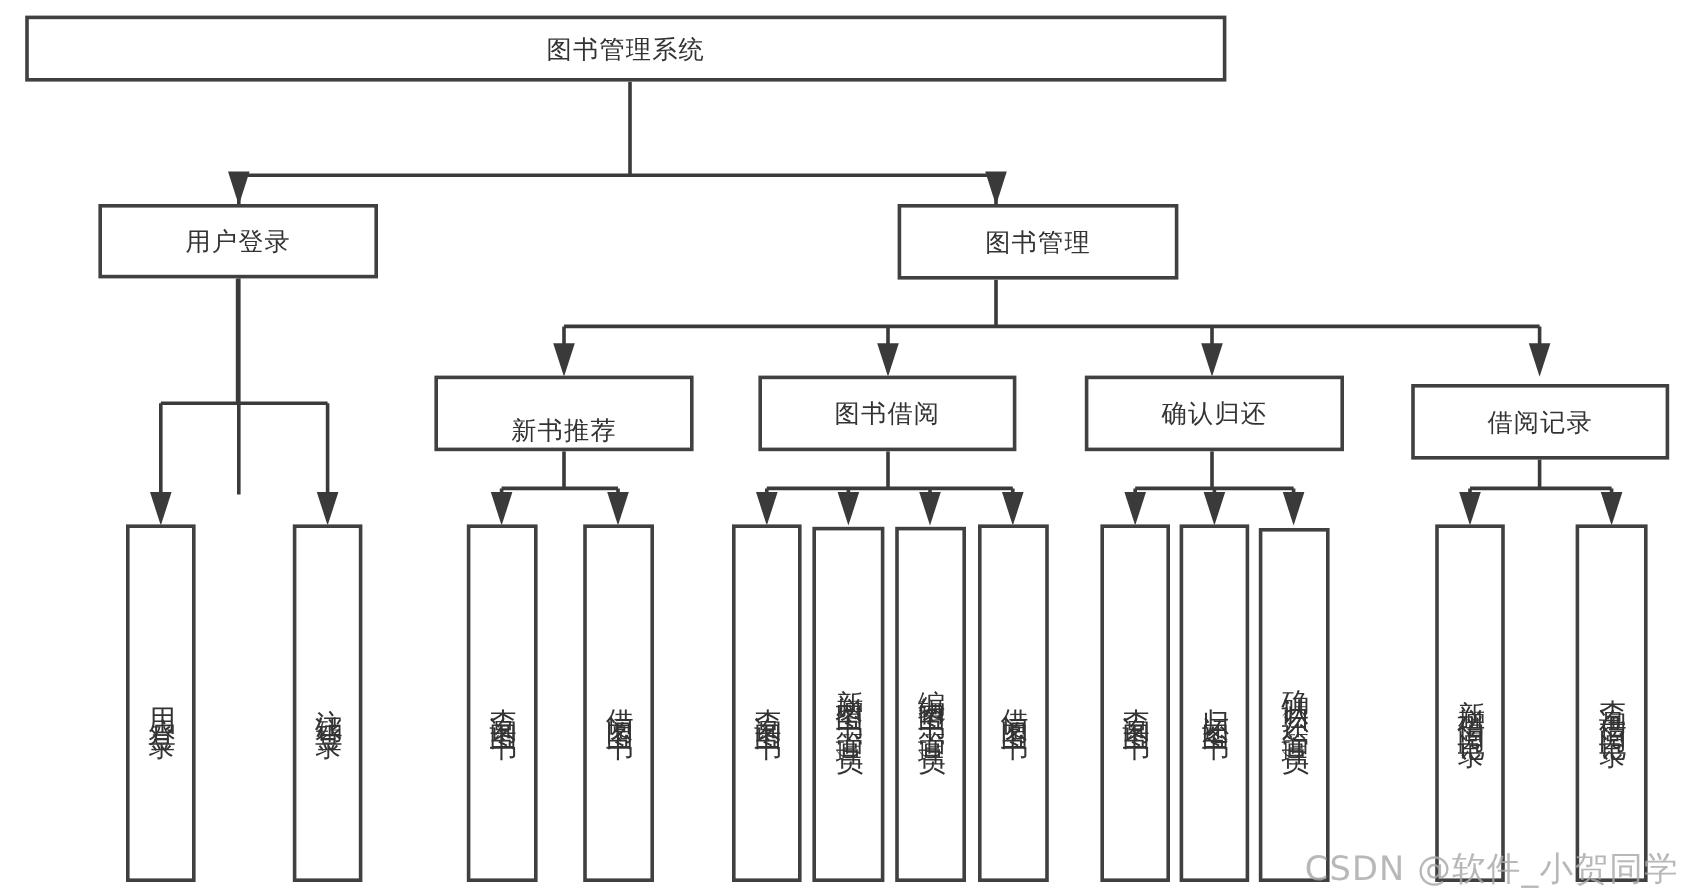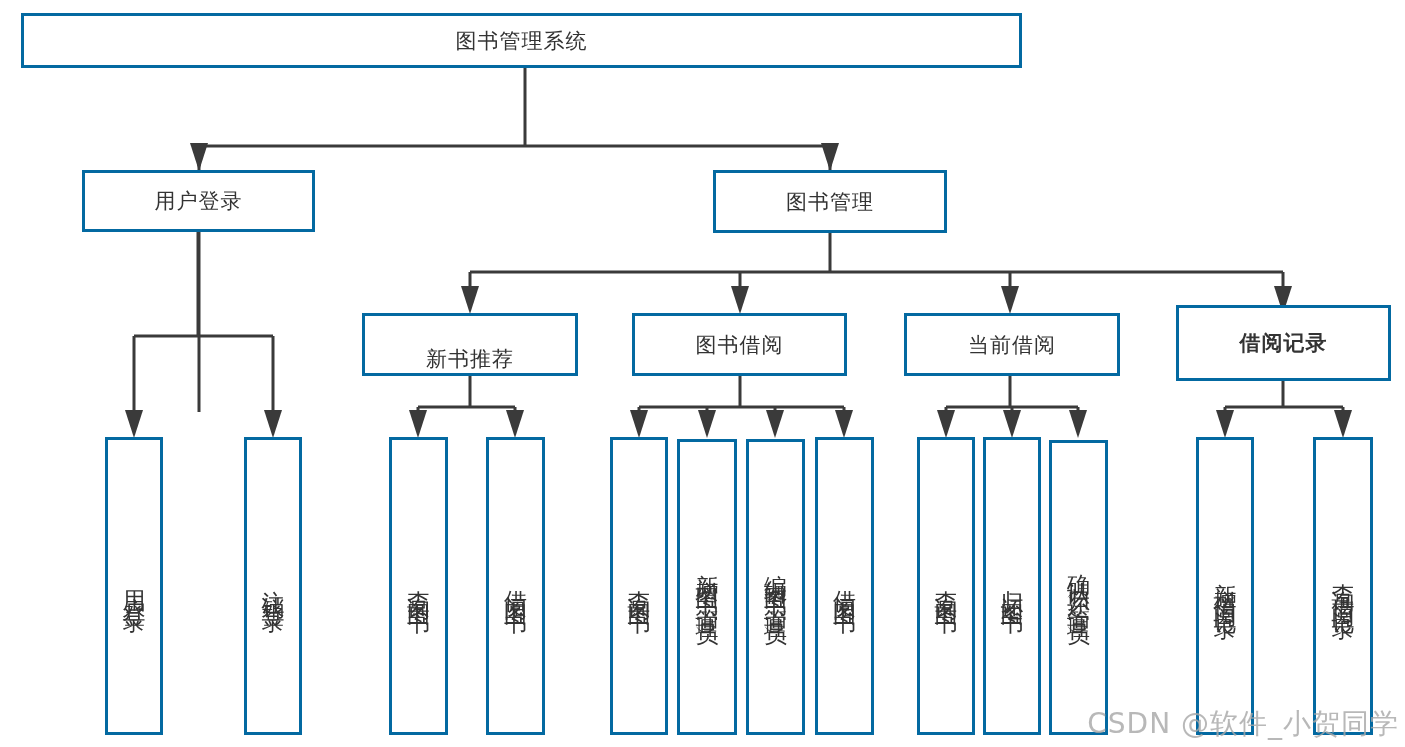--- a/index.html
+++ b/index.html
@@ -14,21 +14,21 @@
   }
   .wires {
     position: absolute;
     left: 0; top: 0;
     width: 1405px; height: 747px;
     z-index: 1;
   }
   .node {
     position: absolute;
     background: #ffffff;
-    border: 3px solid #0369a1;
+    border: 3px solid #404040;
     color: #333333;
     display: flex;
     align-items: center;
     justify-content: center;
     z-index: 2;
   }
   .hlabel {
     font-size: 21px;
     letter-spacing: 1px;
     white-space: nowrap;
@@ -107,34 +107,34 @@
     </g>
   </svg>
 
   <div class="node" style="left:21px; top:13px; width:1001px; height:55px;">
     <span class="hlabel">图书管理系统</span>
   </div>
 
   <div class="node" style="left:82px; top:170px; width:233px; height:62px;">
     <span class="hlabel">用户登录</span>
   </div>
-  <div class="node" style="left:713px; top:170px; width:234px; height:63px;justify-content:center;">
+  <div class="node" style="left:748px; top:170px; width:234px; height:63px;justify-content:center;">
     <span class="hlabel">图书管理</span>
   </div>
 
   <div class="node" style="left:362px; top:313px; width:216px; height:63px;align-items:flex-end;">
     <span class="hlabel">新书推荐</span>
   </div>
   <div class="node" style="left:632px; top:313px; width:215px; height:63px;font-family:Liberation Mono, monospace;">
     <span class="hlabel">图书借阅</span>
   </div>
   <div class="node" style="left:904px; top:313px; width:216px; height:63px;">
-    <span class="hlabel">当前借阅</span>
+    <span class="hlabel">确认归还</span>
   </div>
-  <div class="node" style="left:1176px; top:305px; width:215px; height:76px;font-weight:bold;">
+  <div class="node" style="left:1176px; top:320px; width:215px; height:63px;">
     <span class="hlabel">借阅记录</span>
   </div>
 
   <div class="node vbox" style="left:105px; top:437px; width:58px; height:298px;">
     <span class="vtext">用户登录</span>
   </div>
   <div class="node vbox" style="left:244px; top:437px; width:58px; height:298px;">
     <span class="vtext">注销登录</span>
   </div>
 

